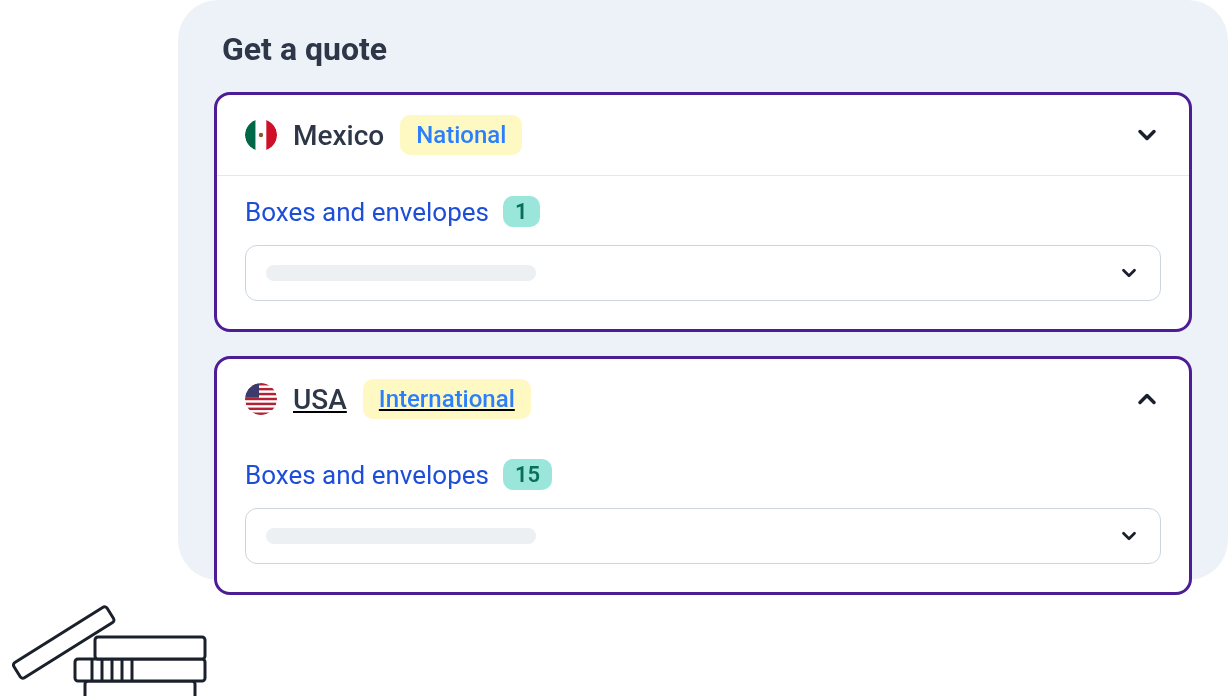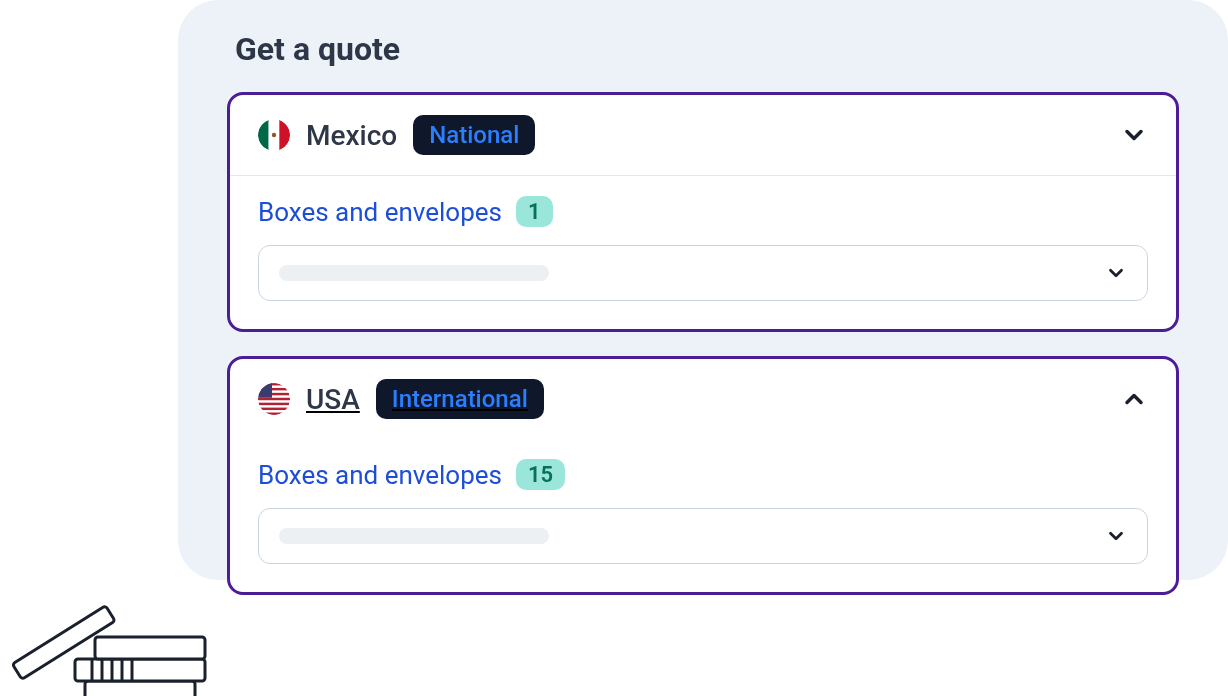--- a/index.html
+++ b/index.html
@@ -15,21 +15,21 @@
       position: relative;
     }
     .panel {
       position: absolute;
       left: 178px;
       top: 0;
       width: 1050px;
       height: 580px;
       background: #EDF2F8;
       border-radius: 40px;
-      padding: 30px 49px;
+      padding: 30px 36px;
     }
     .title {
       font-size: 32px;
       font-weight: 700;
       color: #2D3748;
       margin-bottom: 24px;
       margin-left: 8px;
     }
     .card {
       background: #fff;
@@ -55,21 +55,21 @@
       margin-right: 16px;
       flex-shrink: 0;
     }
     .country-name {
       font-size: 28px;
       font-weight: 500;
       color: #2D3748;
       margin-right: 16px;
     }
     .badge {
-      background: #0f172a;
+      background: #fef9c3;
       color: #2B7FFF;
       font-size: 24px;
       font-weight: 500;
       padding: 6px 16px;
       border-radius: 10px;
     }
     .spacer {
       flex: 1;
     }
     .chevron {

